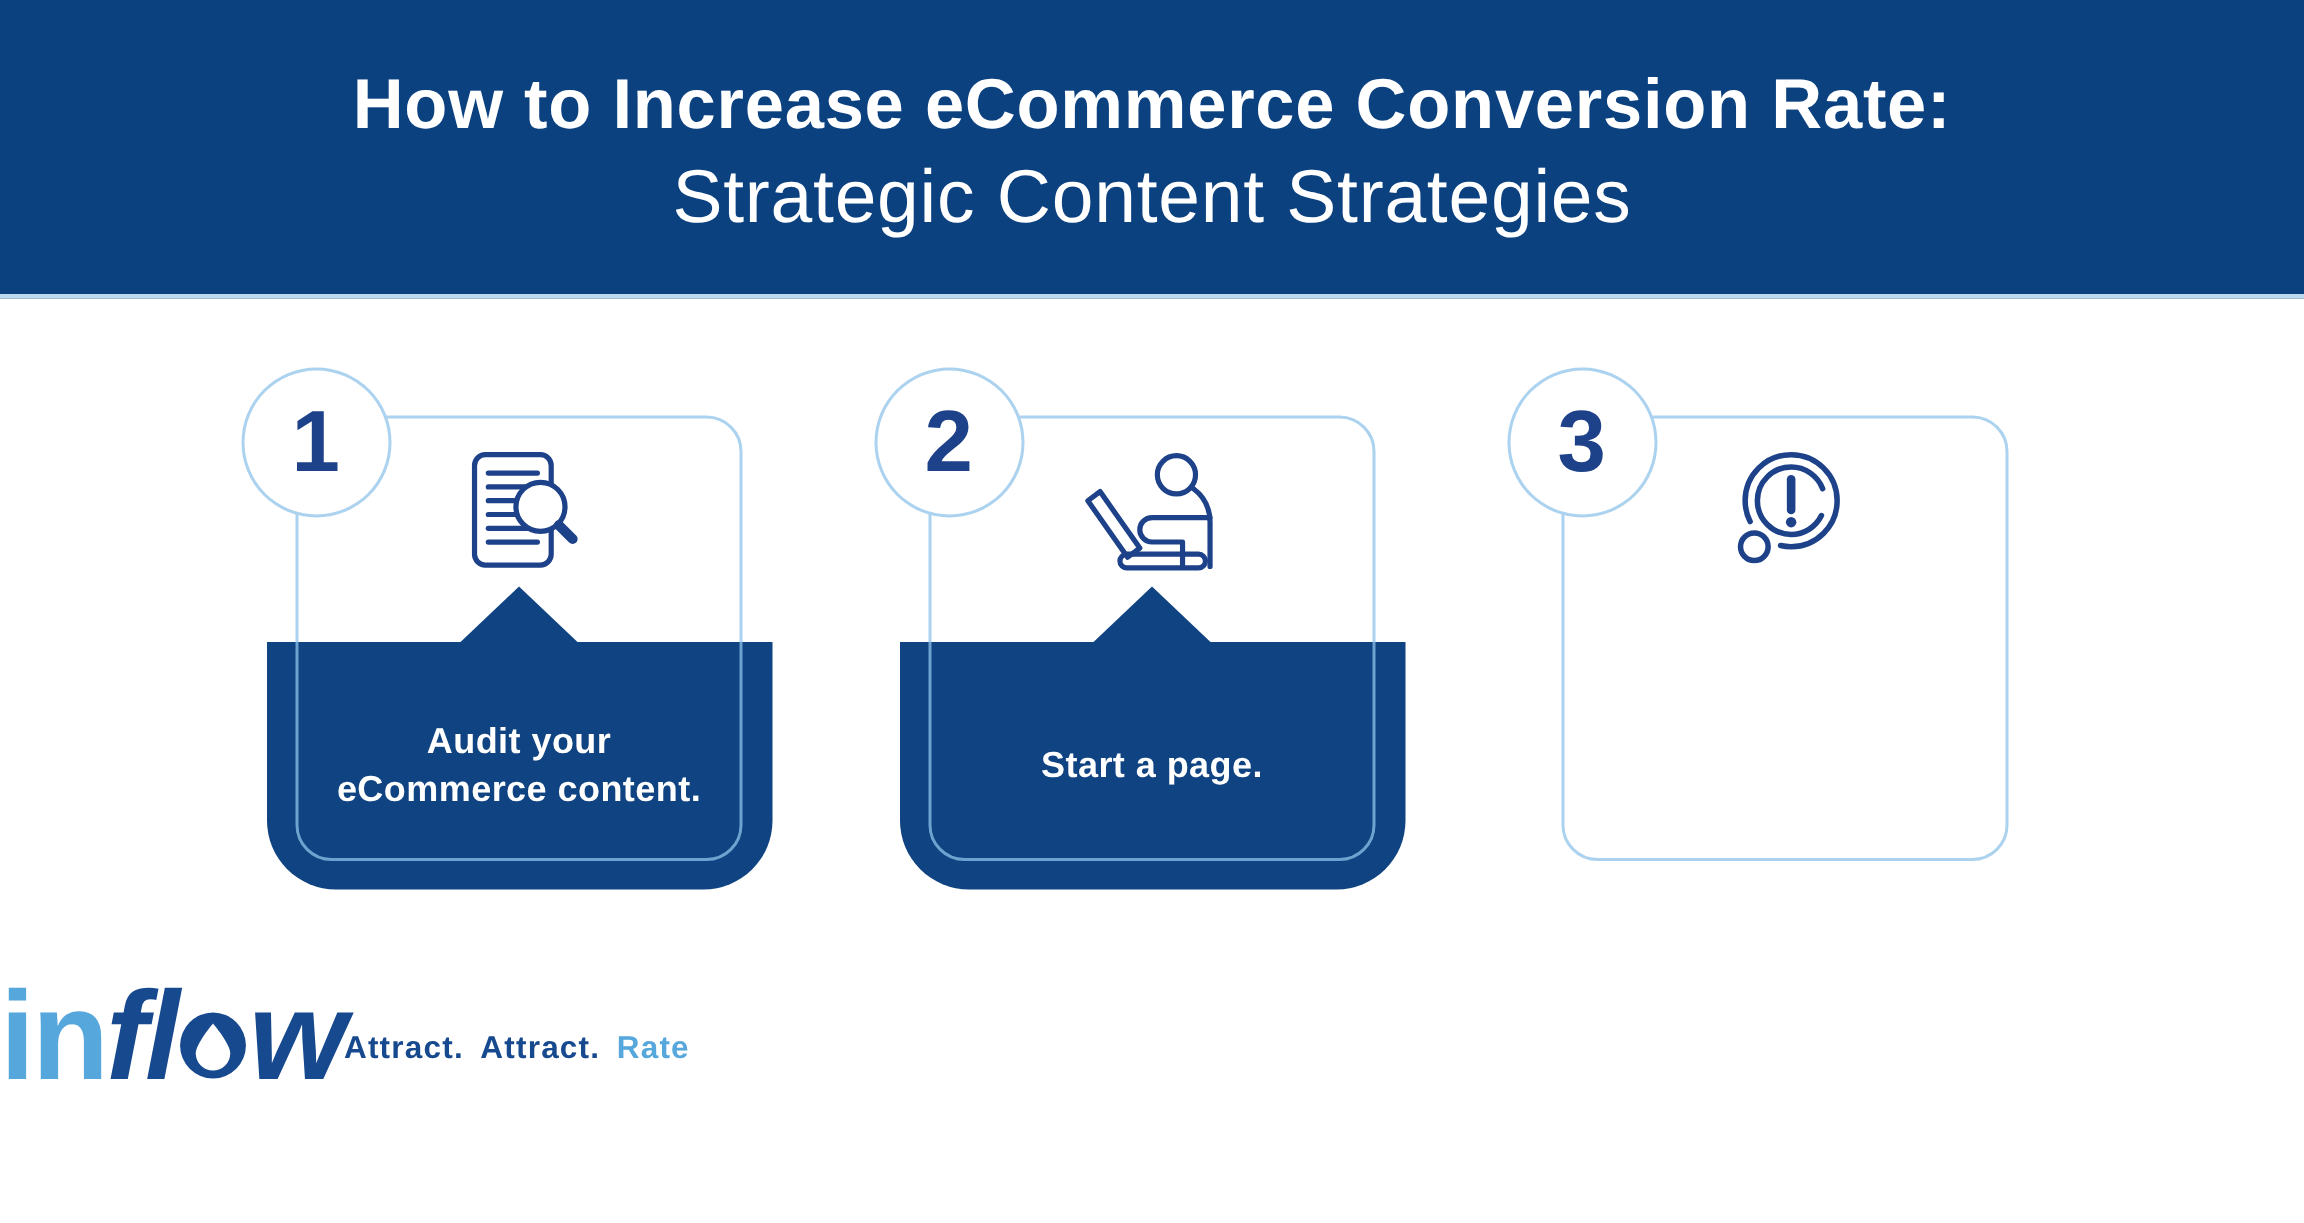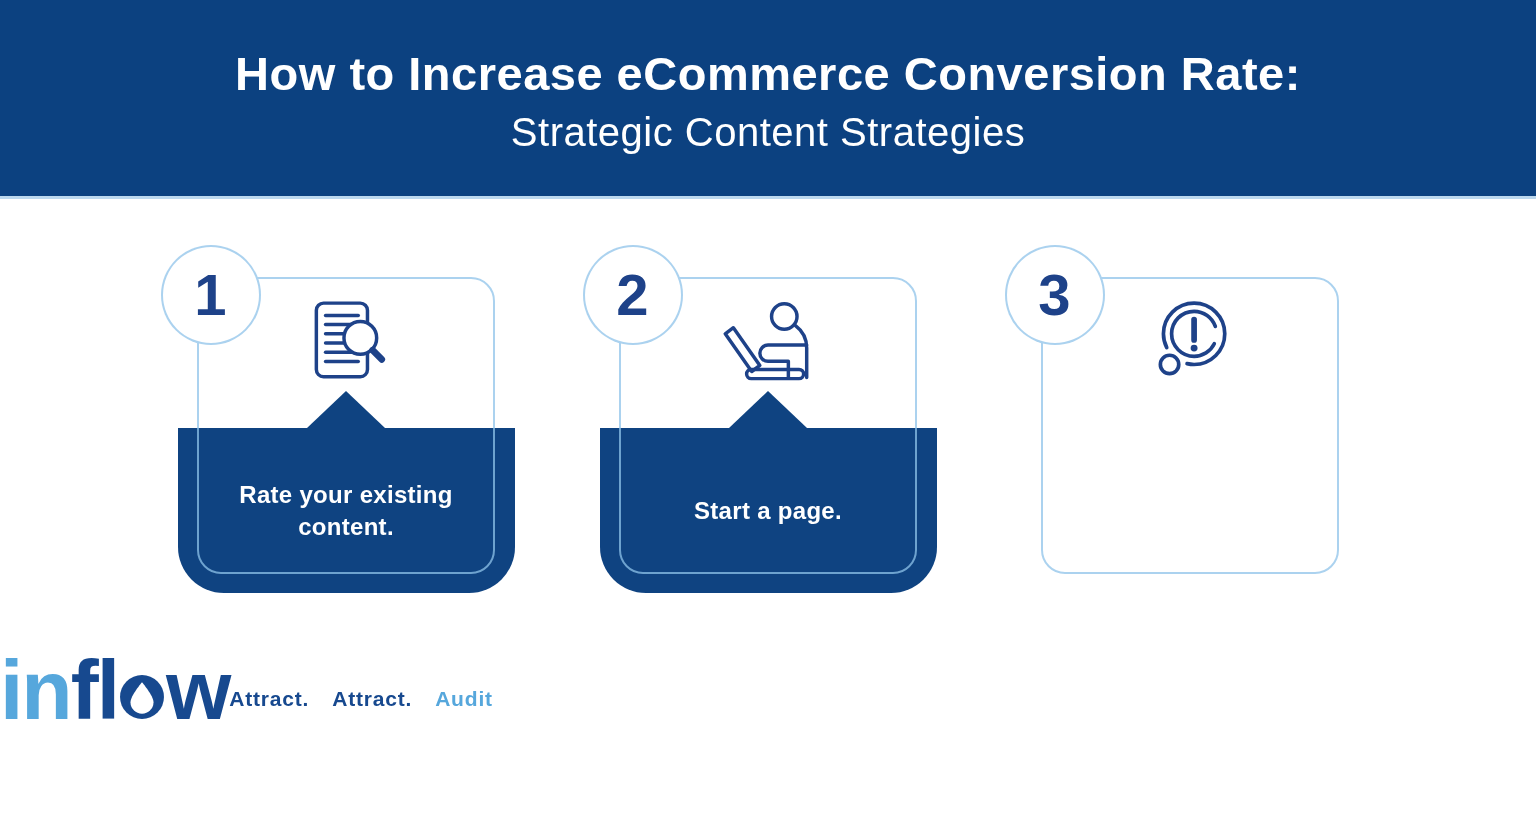--- a/index.html
+++ b/index.html
@@ -25,21 +25,21 @@
     background:var(--banner-bg);
     border-bottom:3px solid var(--divider);
     display:flex;flex-direction:column;align-items:center;justify-content:center;
     padding-top:6px;
   }
   .banner h1{
     color:#ffffff;font-size:47px;font-weight:bold;letter-spacing:0.5px;
     line-height:1.05;
   }
   .banner h2{
-    color:#ffffff;font-size:40px;font-weight:400;letter-spacing:0.5px;
+    color:#ffffff;font-size:50px;font-weight:400;letter-spacing:0.5px;
     margin-top:12px;line-height:1.05;
   }
   
   .cards{
     margin-top:46px;
     display:flex;justify-content:center;gap:85px;
   }
   .card{
     position:relative;width:337px;height:356px;flex:0 0 auto;
   }
@@ -84,44 +84,44 @@
   
   .footer{
     margin-top:56px;
     display:flex;flex-direction:row;align-items:center;
   }
   .logo{
     display:flex;align-items:baseline;
     font-weight:bold;font-size:84px;letter-spacing:-2px;line-height:0.8;
   }
   .logo .lt{color:var(--logo-light);}
-  .logo .dk{color:var(--logo-dark);}
+  .logo .dk{color:var(--logo-dark);font-style:italic;}
   .logo svg{margin:0 1px -1px 1px;}
   .tagline{
     margin-top:16px;
-    display:flex;gap:23px;
+    display:flex;gap:11px;
     font-size:21px;font-weight:bold;letter-spacing:0.8px;
   }
   .tagline .dk{color:var(--logo-dark);}
   .tagline .lt{color:var(--logo-light);}
 </style>
 </head>
 <body>
 
 <header class="banner">
   <h1>How to Increase eCommerce Conversion Rate:</h1>
   <h2>Strategic Content Strategies</h2>
 </header>
 
 <main class="cards">
 
   <section class="card">
     <div class="card-panel">
       <div class="card-notch"></div>
-      <p class="card-label">Rate your existing content.</p>
+      <p class="card-label">Audit your eCommerce content.</p>
     </div>
     <div class="card-outline"></div>
     <div class="card-icon">
       <svg width="92" height="92" viewBox="0 0 90 90" fill="none" stroke="#1e4289" stroke-width="3.4" stroke-linecap="round" stroke-linejoin="round">
         <rect x="16" y="6" width="50" height="72" rx="7"></rect>
         <line x1="25" y1="18" x2="57" y2="18"></line>
         <line x1="25" y1="27" x2="57" y2="27"></line>
         <line x1="25" y1="36" x2="57" y2="36"></line>
         <line x1="25" y1="45" x2="57" y2="45"></line>
         <line x1="25" y1="54" x2="57" y2="54"></line>
@@ -179,15 +179,15 @@
       <span class="dk">fl</span>
       <span><svg width="46" height="46" viewBox="0 0 44 44">
       <circle cx="22" cy="22" r="21" fill="#17498f"></circle>
       <path d="M22,8 C22,8 11,21 11,27 a11,11 0 0 0 22,0 C33,21 22,8 22,8 Z" fill="#ffffff"></path>
     </svg></span>
       <span class="dk">w</span>
   </div>
   <div class="tagline">
     <span class="dk">Attract.</span>
     <span class="dk">Attract.</span>
-    <span class="lt">Audit</span>
+    <span class="lt">Rate</span>
   </div>
 </footer>
 
 </body></html>

